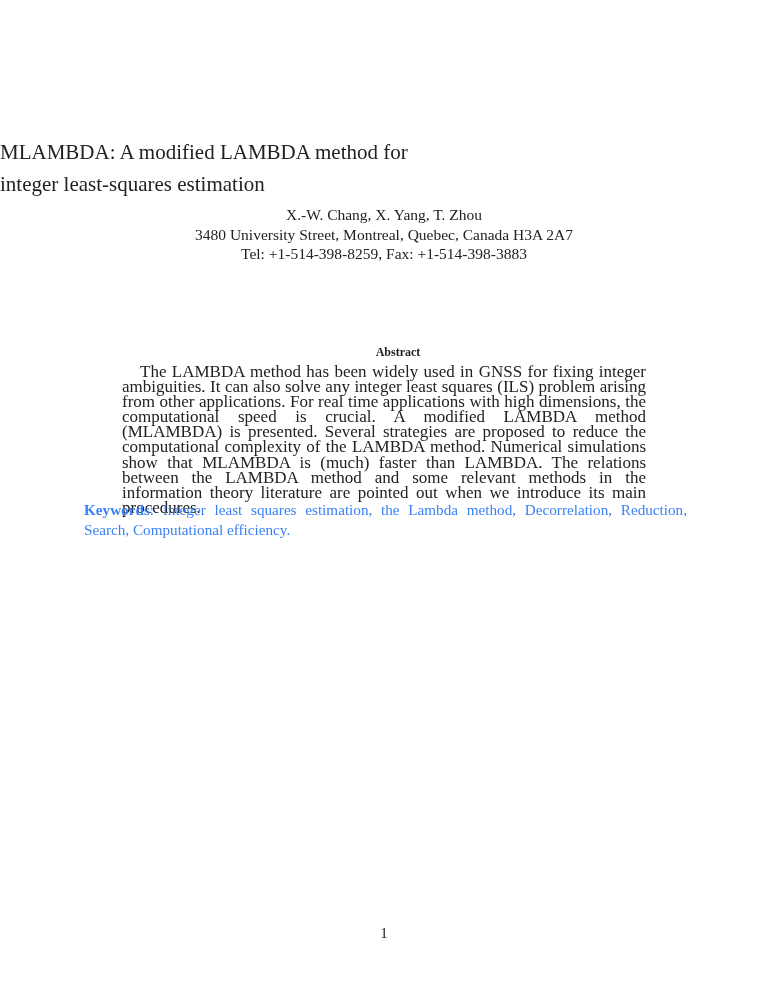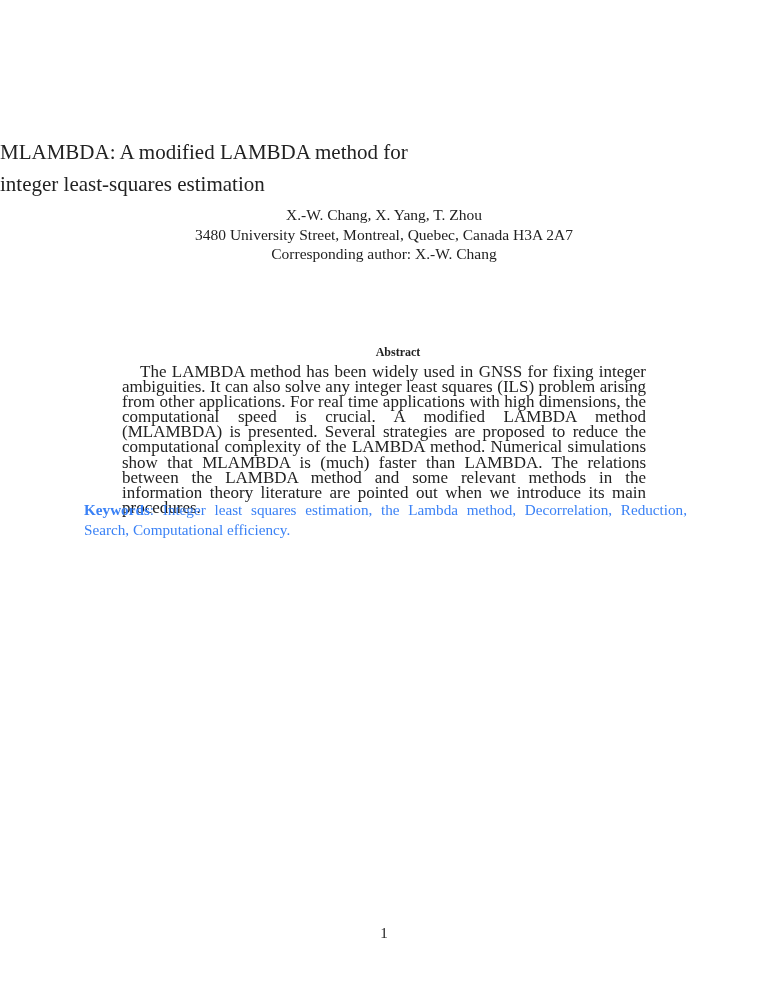--- a/index.html
+++ b/index.html
@@ -45,21 +45,21 @@
 <body>
 
 <div class="title">
   <div>MLAMBDA: A modified LAMBDA method for</div>
   <div>integer least-squares estimation</div>
 </div>
 
 <div class="authors">
   <div>X.-W. Chang, X. Yang, T. Zhou</div>
   <div>3480 University Street, Montreal, Quebec, Canada H3A 2A7</div>
-  <div>Corresponding author: X.-W. Chang</div>
+  <div>Tel: +1-514-398-8259, Fax: +1-514-398-3883</div>
 </div>
 
 <div class="abstract-heading">Abstract</div>
 
 <div class="abstract-body">The LAMBDA method has been widely used in GNSS for fixing integer ambiguities. It can also solve any integer least squares (ILS) problem arising from other applications. For real time applications with high dimensions, the computational speed is crucial. A modified LAMBDA method (MLAMBDA) is presented. Several strategies are proposed to reduce the computational complexity of the LAMBDA method. Numerical simulations show that MLAMBDA is (much) faster than LAMBDA. The relations between the LAMBDA method and some relevant methods in the information theory literature are pointed out when we introduce its main procedures.</div>
 
 <div class="keywords"><b>Keywords</b><span>: Integer least squares estimation, the Lambda method, Decorrelation, Reduction, Search, Computational efficiency.</span></div>
 
 <div class="page-number">1</div>
 

